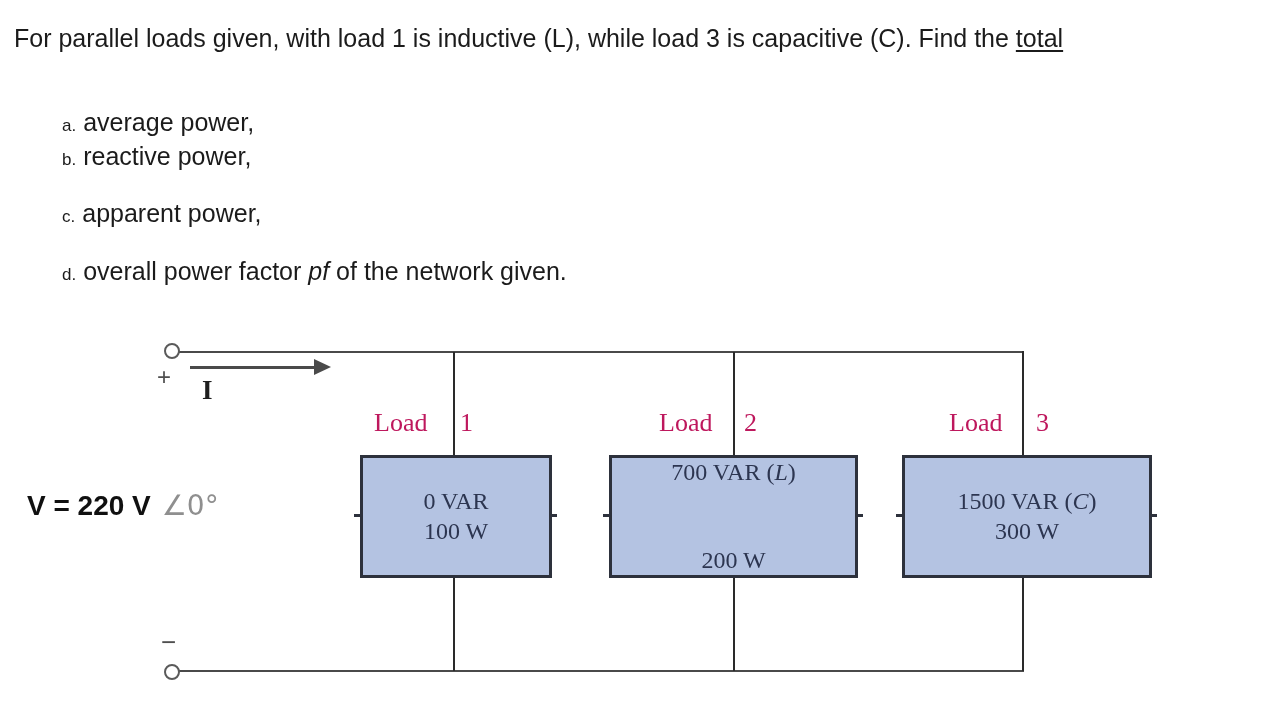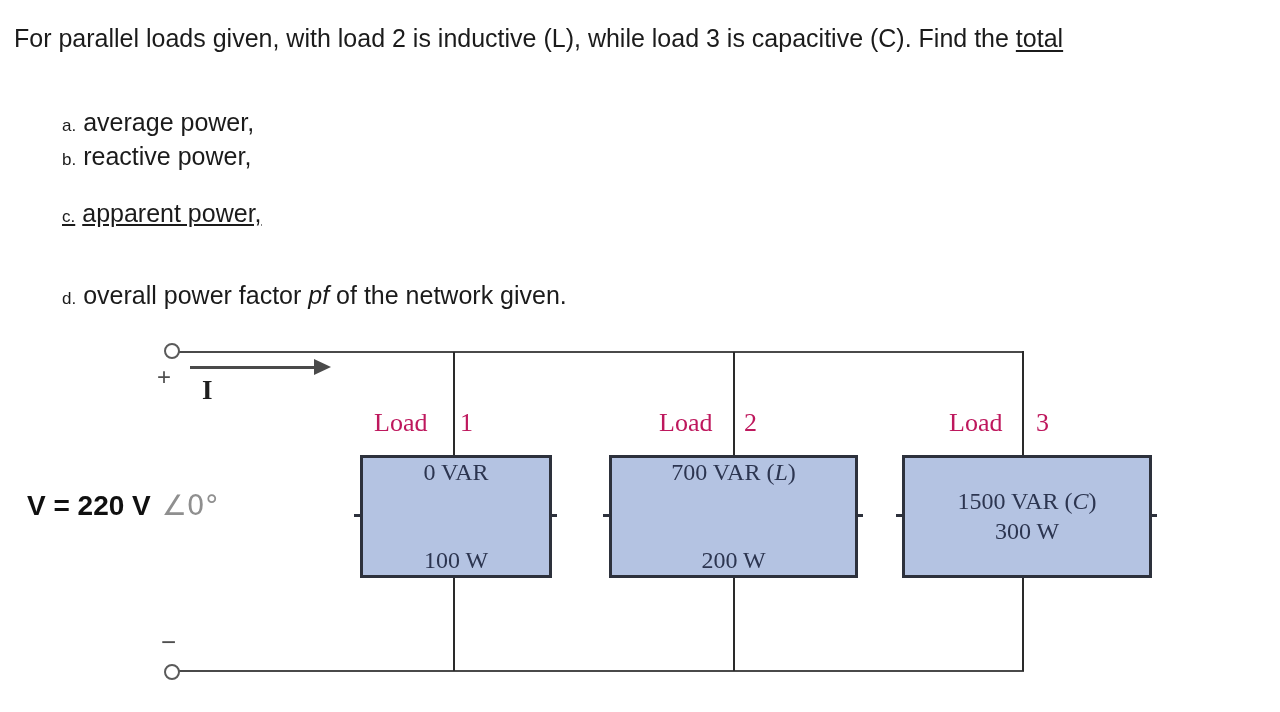--- a/index.html
+++ b/index.html
@@ -28,22 +28,22 @@
     position: absolute;
     left: 62px;
     font-size: 25px;
     white-space: nowrap;
     color: #1b1b1b;
   }
   .item .item-letter { font-size: 17px; margin-right: 7px; }
   .it { font-style: italic; }
   #item-a { top: 100px; margin-top: 8px; }
   #item-b { top: 142px; text-align: right; }
-  #item-c { top: 199px; text-decoration: underline; }
-  #item-d { top: 257px; margin-top: 24px; }
+  #item-c { top: 199px; }
+  #item-d { top: 257px; }
 
   
   .wire-h, .wire-v { position: absolute; background: #4a4a4a; }
   .wire-h { height: 2px; }
   .drop { position: absolute; width: 2px; background: #2a2a2a; }
   .terminal {
     position: absolute;
     width: 16px; height: 16px;
     border: 2px solid #5a5a5a;
     border-radius: 50%;
@@ -91,30 +91,30 @@
   .load-box {
     position: absolute; top: 455px; height: 123px;
     background: #b4c3e2;
     border: 3px solid #2d313c;
     display: flex; flex-direction: column;
     align-items: center; justify-content: center;
     font-family: "Liberation Serif", "DejaVu Serif", serif;
     font-size: 24px; line-height: 1.22; color: #2c3550;
     text-align: center;
   }
-  #load-box-1 { left: 360px; width: 192px; justify-content: space-between; }
+  #load-box-1 { left: 360px; width: 192px; }
   #load-box-2 { left: 609px; width: 249px; justify-content: space-between; }
   #load-box-3 { left: 902px; width: 250px; text-align: right; }
 </style>
 </head>
 <body>
 
 <div id="page">
 
-  <div class="title"><span>For parallel loads given, with load 2 is inductive (L), while load 3 is capacitive (C). Find the </span><span class="underlined">total</span></div>
+  <div class="title"><span>For parallel loads given, with load 1 is inductive (L), while load 3 is capacitive (C). Find the </span><span class="underlined">total</span></div>
 
   <div class="item" id="item-a"><span class="item-letter">a.</span><span>average power,</span><span class="it"></span><span></span></div>
 
   <div class="item" id="item-b"><span class="item-letter">b.</span><span>reactive power,</span><span class="it"></span><span></span></div>
 
   <div class="item" id="item-c"><span class="item-letter">c.</span><span>apparent power,</span><span class="it"></span><span></span></div>
 
   <div class="item" id="item-d"><span class="item-letter">d.</span><span>overall power factor </span><span class="it">pf</span><span> of the network given.</span></div>
 
   <div>

